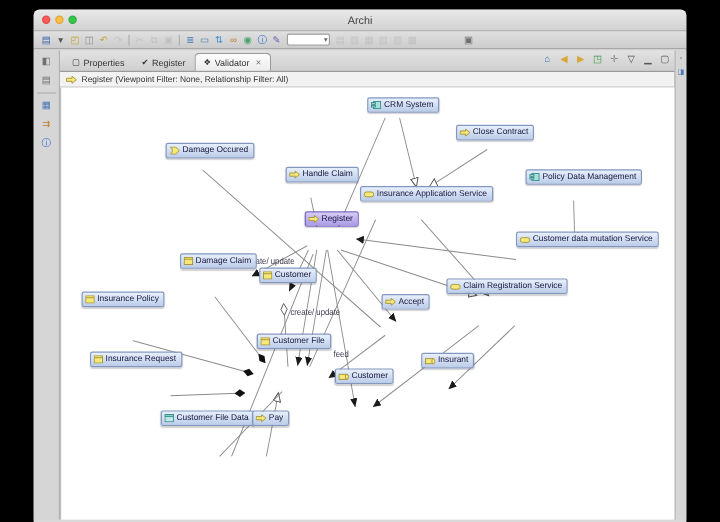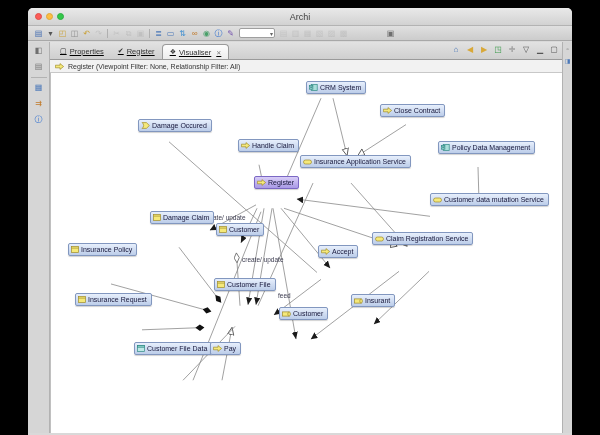--- a/index.html
+++ b/index.html
@@ -101,32 +101,32 @@
         <span class="stripicon" style="color: rgb(111, 111, 111);">◧</span>
         <span class="stripicon" style="color: rgb(111, 111, 111);">▤</span>
         <span class="stripsep"></span>
         <span class="stripicon" style="color: rgb(74, 119, 184);">▦</span>
         <span class="stripicon" style="color: rgb(192, 122, 42);">⇉</span>
         <span class="stripicon" style="color: rgb(47, 111, 208);">ⓘ</span>
       </div>
 
     <div class="main">
       <div class="tabbar">
-        <div id="tabs" style="display:flex;text-decoration:underline;">
+        <div id="tabs" style="display:flex;align-items:flex-end;">
             <div class="tab">
               <span class="tab-ic">▢</span>
               <span>Properties</span>
             </div>
             <div class="tab">
               <span class="tab-ic">✔</span>
               <span>Register</span>
             </div>
             <div class="tab active">
               <span class="tab-ic">❖</span>
-              <span>Visualiser</span>
+              <span>Validator</span>
               <span class="tab-close">✕</span>
             </div>
           </div>
         <div class="tabbar-right" id="tabbar-right">
             <span class="tribicon" style="color: rgb(74, 119, 184);">⌂</span>
             <span class="tribicon" style="color: rgb(216, 168, 56);">◀</span>
             <span class="tribicon" style="color: rgb(216, 168, 56);">▶</span>
             <span class="tribicon" style="color: rgb(58, 154, 74);">◳</span>
             <span class="tribicon" style="color: rgb(136, 136, 136);">✛</span>
             <span class="tribicon" style="color: rgb(85, 85, 85);">▽</span>

